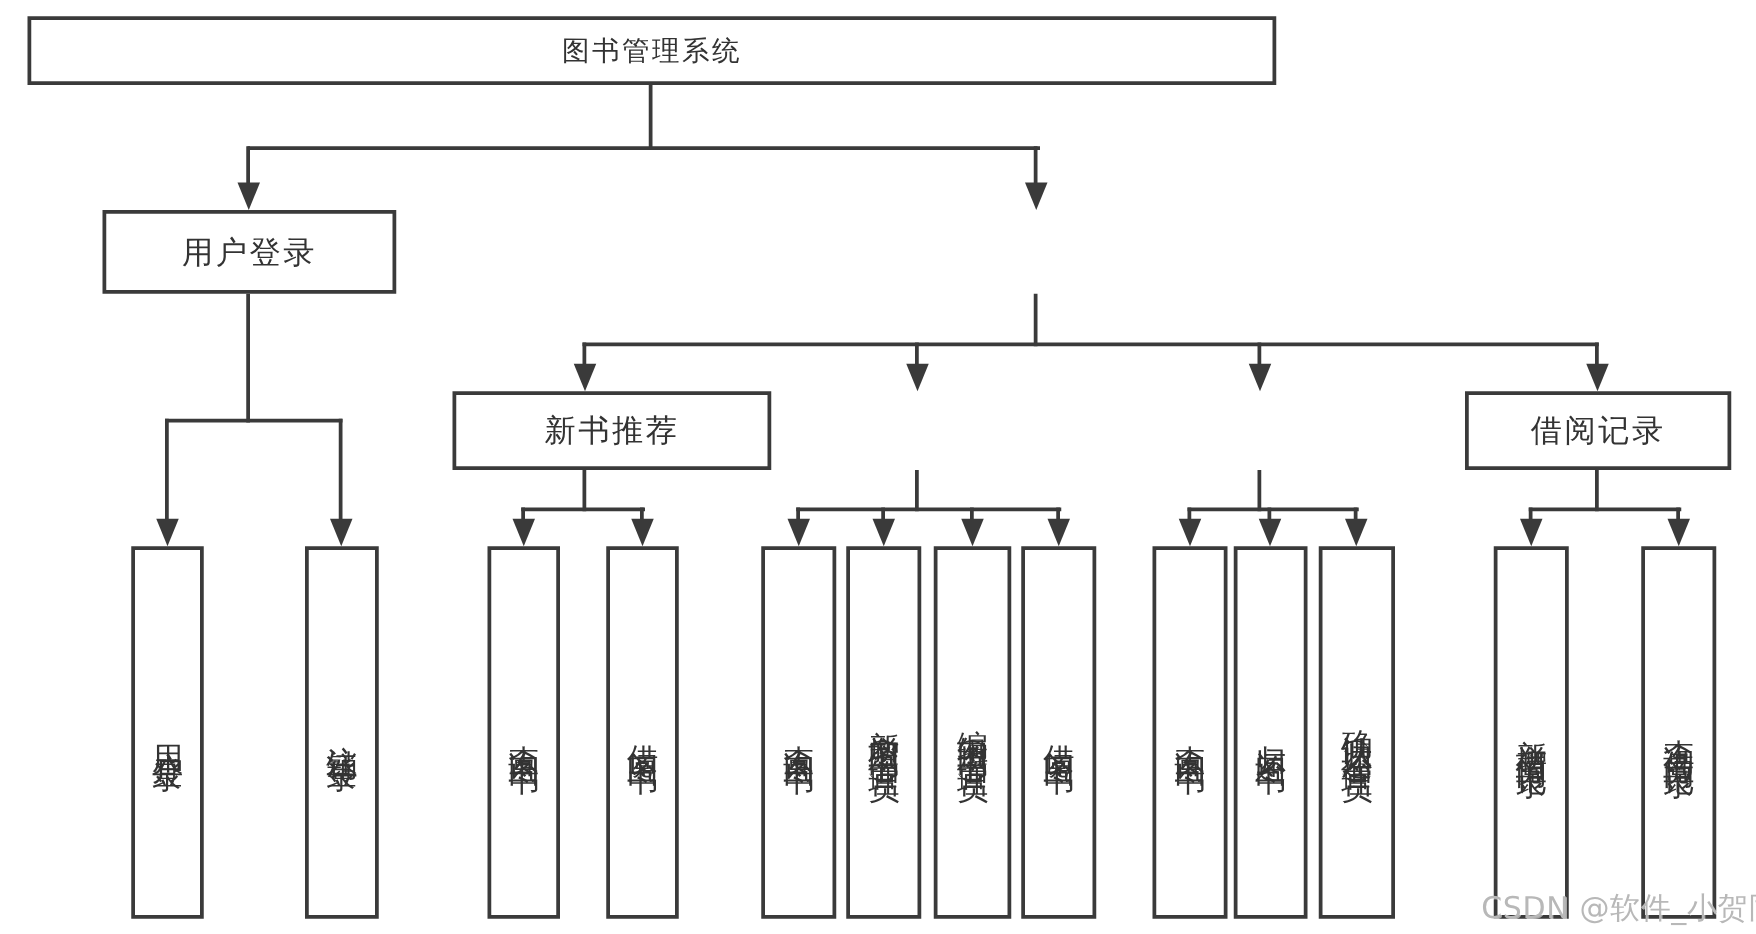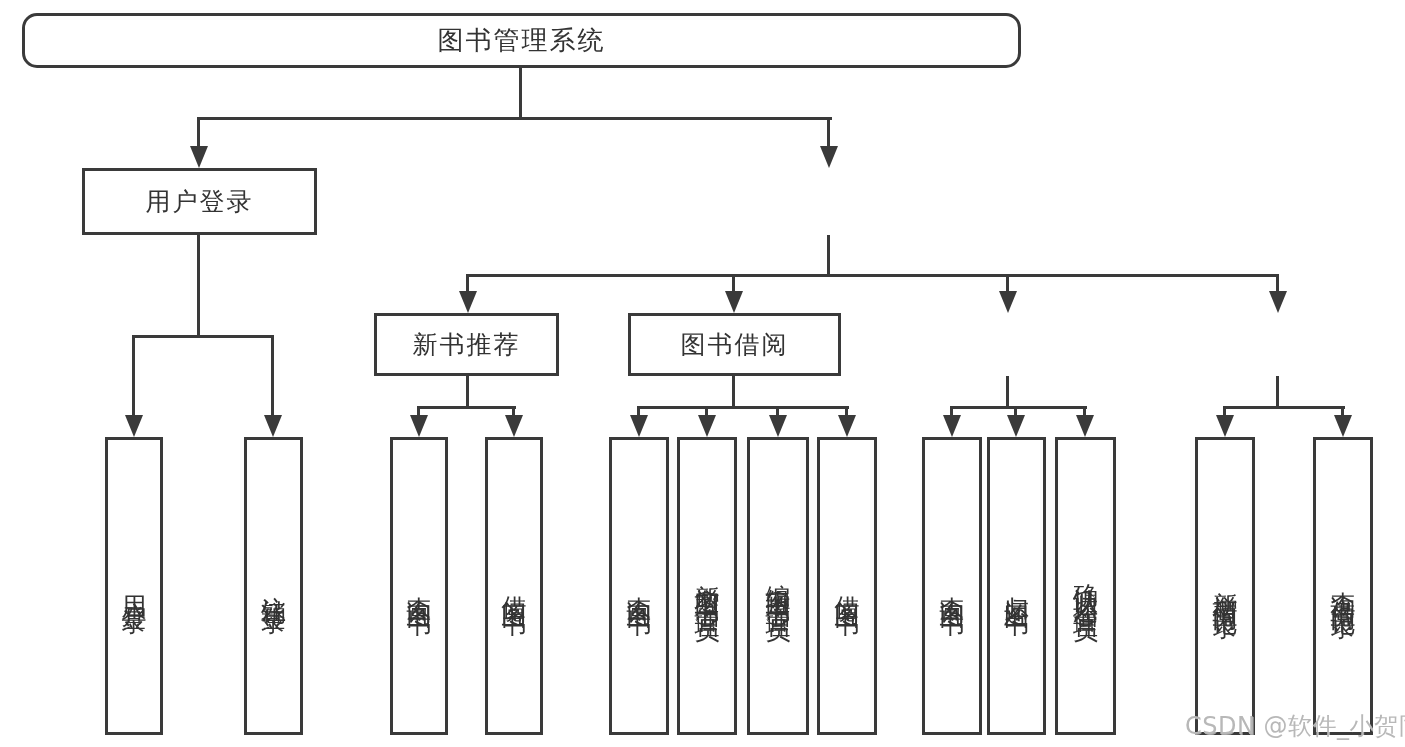--- a/index.html
+++ b/index.html
@@ -18,21 +18,21 @@
     position: absolute;
     box-sizing: border-box;
     border: 3px solid #3a3a3a;
     background: #ffffff;
     color: #333333;
     display: flex;
     align-items: center;
     justify-content: center;
   }
   .hbox { font-size: 25px; letter-spacing: 2px; white-space: nowrap; }
-  .root { font-size: 26px; border-radius: 15px; }
+  .root { font-size: 22px; }
   .vbox {
     writing-mode: vertical-rl;
     font-size: 25px;
     letter-spacing: 5px;
     line-height: 1;
   }
 
   
   .vline { position: absolute; width: 3px; background: #3a3a3a; }
   .hline { position: absolute; height: 3px; background: #3a3a3a; }
@@ -83,22 +83,22 @@
   <div class="hline" style="left:466px;top:274px;width:813px"></div>
   <div class="vline" style="left:466px;top:274px;height:22px"></div>
   <div class="arrow" style="left:459px;top:291px"></div>
   <div class="vline" style="left:732px;top:274px;height:22px"></div>
   <div class="arrow" style="left:725px;top:291px"></div>
   <div class="vline" style="left:1006px;top:274px;height:22px"></div>
   <div class="arrow" style="left:999px;top:291px"></div>
   <div class="vline" style="left:1276px;top:274px;height:22px"></div>
   <div class="arrow" style="left:1269px;top:291px"></div>
 
-  <div class="box hbox" style="left:374px;top:313px;width:185px;height:63px">新书推荐</div>
-  <div class="box hbox" style="left:628px;top:313px;width:213px;height:63px">图书借阅</div>
+  <div class="box hbox" style="left:362px;top:313px;width:255px;height:63px">新书推荐</div>
+  <div class="box hbox" style="left:1172px;top:313px;width:213px;height:63px">借阅记录</div>
 
   <div class="vline" style="left:466px;top:376px;height:33px"></div>
   <div class="hline" style="left:417px;top:406px;width:99px"></div>
   <div class="vline" style="left:417px;top:406px;height:14px"></div>
   <div class="arrow" style="left:410px;top:415px"></div>
   <div class="vline" style="left:512px;top:406px;height:14px"></div>
   <div class="arrow" style="left:505px;top:415px"></div>
 
   <div class="vline" style="left:732px;top:376px;height:33px"></div>
   <div class="hline" style="left:637px;top:406px;width:212px"></div>

